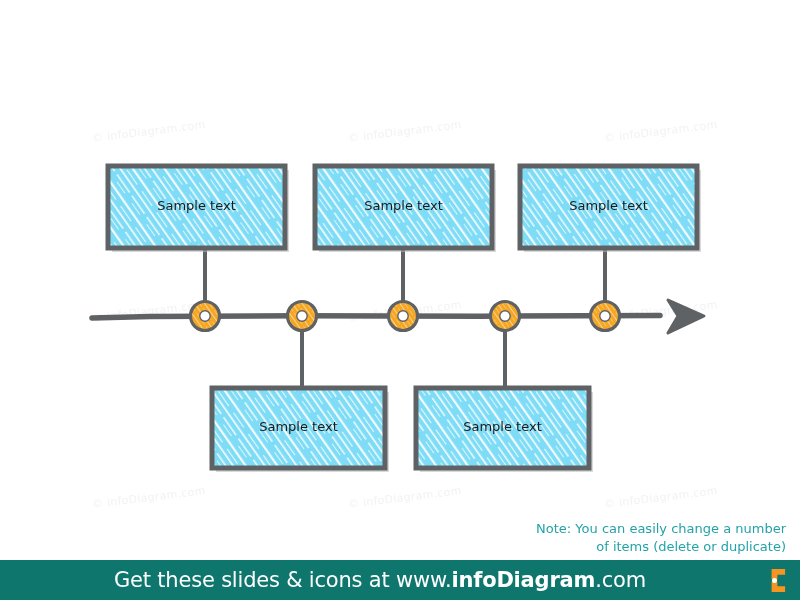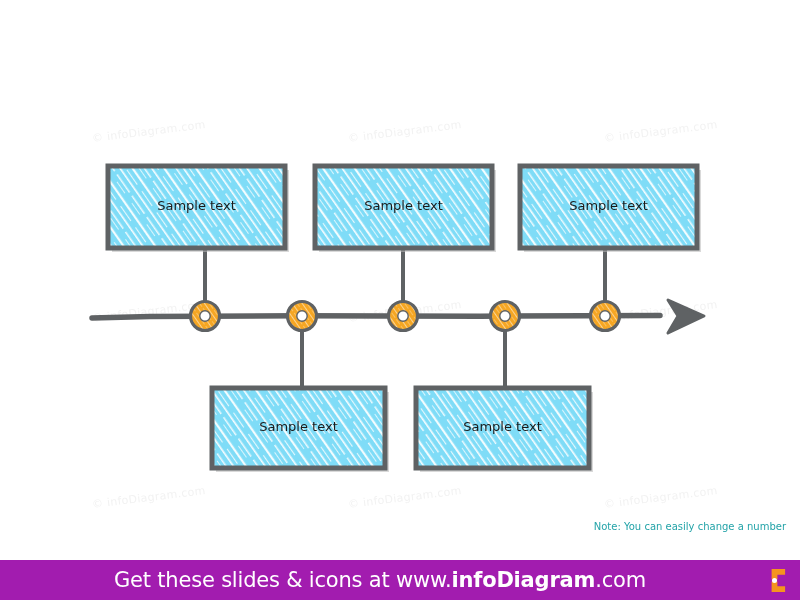--- a/index.html
+++ b/index.html
@@ -57,34 +57,34 @@
   }
 
   
   #note {
     position: absolute;
     right: 14px;
     top: 520px;
     width: 420px;
     text-align: right;
     color: #23a3a8;
-    font-size: 10px;
+    font-size: 13px;
     line-height: 1.35;
     font-family: "DejaVu Sans", sans-serif;
   }
   #note .note-line { display: block; }
 
   
   #footer {
     position: absolute;
     left: 0;
     bottom: 0;
     width: 800px;
     height: 40px;
-    background: #a21caf;
+    background: #0f766e;
   }
   #footer-text {
     position: absolute;
     left: 0;
     top: 0;
     width: 800px;
     height: 40px;
     line-height: 40px;
     text-align: center;
     color: #ffffff;
@@ -209,20 +209,21 @@
 
   <div class="box-label" style="left:108px; top:198px; width:177px;">Sample text</div>
   <div class="box-label" style="left:315px; top:198px; width:177px;">Sample text</div>
   <div class="box-label" style="left:520px; top:198px; width:177px;">Sample text</div>
 
   <div class="box-label" style="left:212px; top:419px; width:173px;">Sample text</div>
   <div class="box-label" style="left:416px; top:419px; width:173px;">Sample text</div>
 
   <div id="note">
     <span class="note-line">Note: You can easily change a number</span>
+    <span class="note-line">of items (delete or duplicate)</span>
   </div>
 
   <div id="footer">
     <div id="footer-text">
       <span>Get these slides &amp; icons at www.</span><span class="brand">infoDiagram</span><span>.com</span>
     </div>
     <svg id="footer-logo" viewBox="0 0 28 28">
       <path d="M 11,2 L 25,2 L 25,8 L 17,8 L 17,13 L 11,13 Z" fill="#f5941f"></path>
       <path d="M 11,17 L 17,17 L 17,22 L 25,22 L 25,28 L 11,28 Z" fill="#f5941f" transform="translate(0,-2)"></path>
       <circle cx="14" cy="14" r="2.6" fill="#ffffff"></circle>

